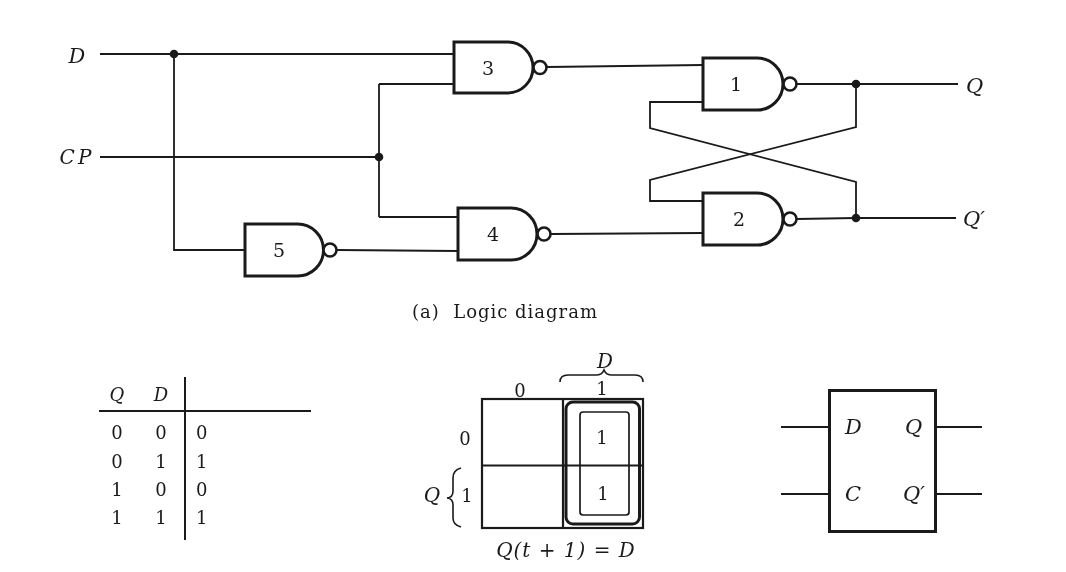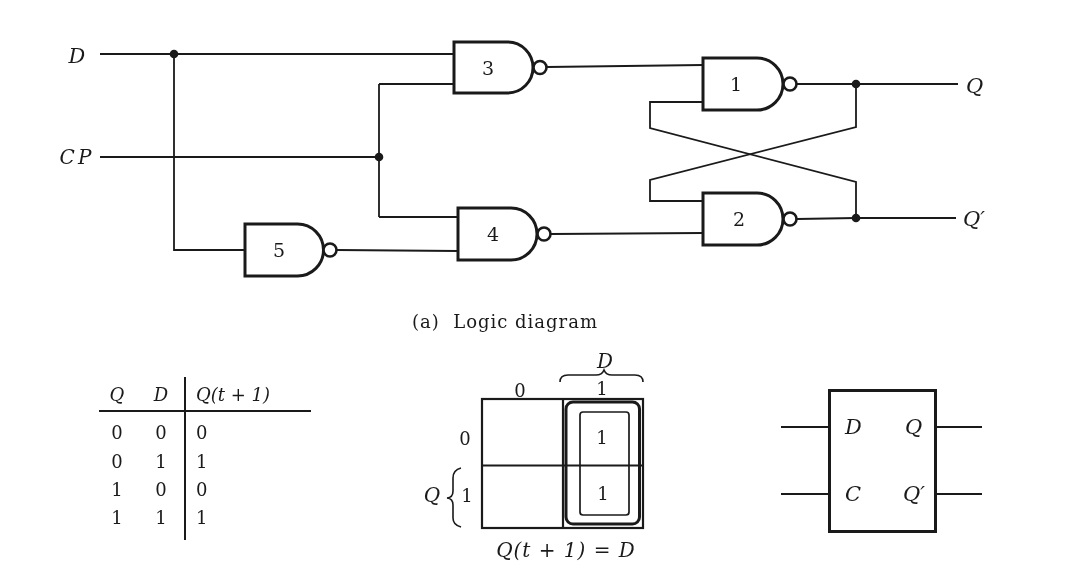--- a/index.html
+++ b/index.html
@@ -6,21 +6,21 @@
   .page{
     position:relative;width:1066px;height:572px;background:#ffffff;
     font-family:"DejaVu Serif", serif;color:#1a1a1a;overflow:hidden;
   }
   .abs{position:absolute;}
   svg text{fill:#1a1a1a;font-family:"DejaVu Serif", serif;}
   .it{font-style:italic;}
   
   .cap{
     position:absolute;left:393px;top:301px;width:224px;text-align:center;
-    font-size:18px;letter-spacing:1px;white-space:pre;margin-top:10px;
+    font-size:18px;letter-spacing:1px;white-space:pre;
   }
   
   .ttable{position:absolute;left:95px;top:374px;width:222px;height:172px;}
   .tt-vline{position:absolute;left:89px;top:3px;width:2px;height:163px;background:#1a1a1a;}
   .tt-hline{position:absolute;left:4px;top:36px;width:212px;height:2px;background:#1a1a1a;}
   .trow{position:absolute;left:0;width:222px;height:28px;display:grid;
         grid-template-columns:44px 44px 134px;font-size:18px;line-height:28px;}
   .trow .c1,.trow .c2{text-align:center;}
   .trow .c3{padding-left:13px;text-align:left;}
   .thead{top:6px;height:30px;line-height:30px;font-style:italic;}
@@ -89,21 +89,20 @@
   </svg>
 
   <div class="cap">(a)  Logic diagram</div>
 
   <div class="ttable">
     <div class="tt-vline"></div>
     <div class="tt-hline"></div>
     <div class="trow thead">
       <span class="c1">Q</span>
       <span class="c2">D</span>
-      <span class="c3">Q(t + 1)</span>
     </div>
     <div class="trow r0">
       <span class="c1">0</span>
       <span class="c2">0</span>
       <span class="c3">0</span>
     </div>
     <div class="trow r1">
       <span class="c1">0</span>
       <span class="c2">1</span>
       <span class="c3">1</span>

